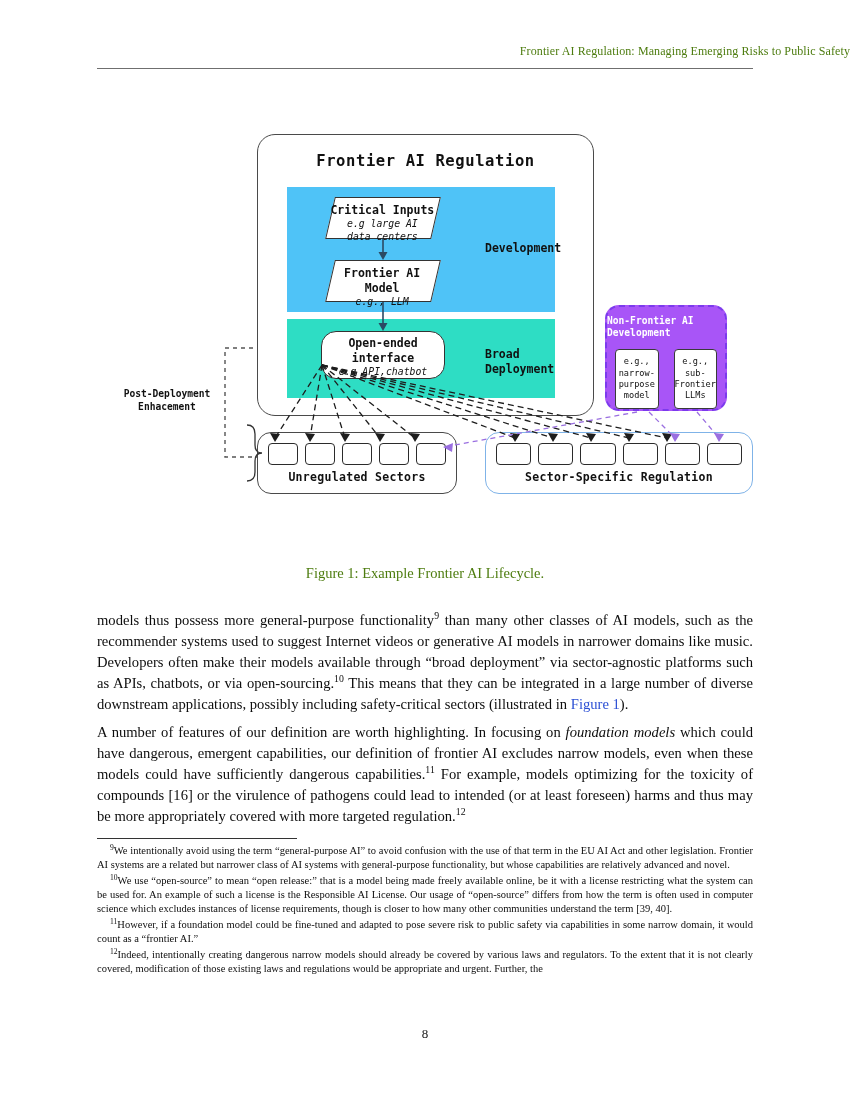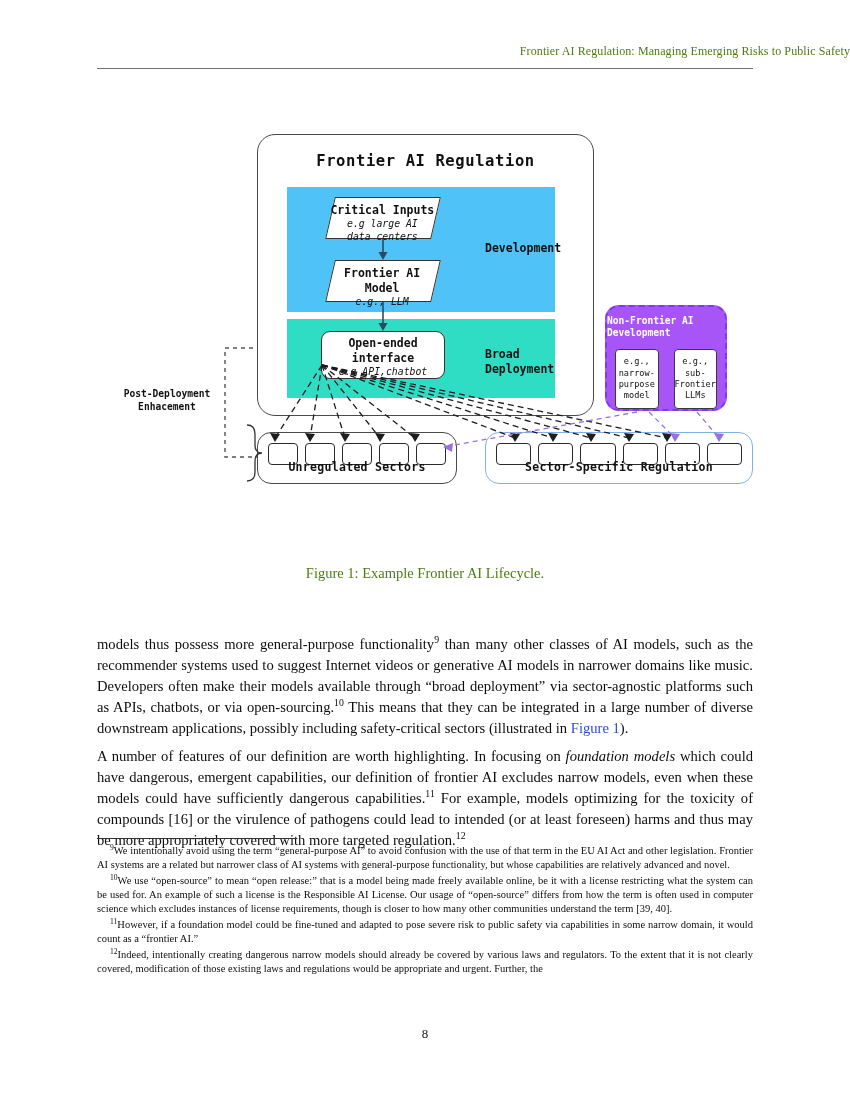--- a/index.html
+++ b/index.html
@@ -71,21 +71,21 @@
     padding-top:5px;
   }
   .para-t{font-weight:bold;font-size:11.5px;}
   .para-s{font-style:italic;font-size:9.8px;}
 
   .para-ci{left:72px;top:62px;width:106px;height:42px;}
   .para-fm{left:72px;top:125px;width:106px;height:42px;}
 
   .iface{
     position:absolute;left:63px;top:196px;width:124px;height:48px;
-    background:#fff;border:1.5px solid #333;border-radius:9px;
+    background:#fff;border:1.5px solid #333;border-radius:15px;
     box-sizing:border-box;
   }
   .iface-in{
     text-align:center;font-family:"DejaVu Sans Mono", monospace;
     color:#111;line-height:1.3;padding-top:4px;
   }
 
   
   .nonfront{
     position:absolute;left:508px;top:185px;width:122px;height:106px;
@@ -103,21 +103,21 @@
   }
   .nf-cell{
     flex:1;background:#fff;border:1.3px solid #3a3a3a;border-radius:4px;
     display:flex;align-items:center;justify-content:center;
     font-family:"DejaVu Sans Mono", monospace;font-size:8.6px;
     line-height:1.32;color:#111;text-align:center;
   }
 
   
   .sector{
-    position:absolute;height:52px;border-radius:14px;background:#fff;
+    position:absolute;height:62px;border-radius:14px;background:#fff;
     box-sizing:border-box;z-index:4;
   }
   .sec-unreg{left:160px;top:312px;width:200px;border:1.6px solid #4a4a4a;}
   .sec-reg{left:388px;top:312px;width:268px;border:1.6px solid #7fb3e8;}
   .sec-cells{
     position:absolute;left:10px;right:10px;top:10px;height:22px;
     display:flex;gap:7px;
   }
   .sec-cell{flex:1;border:1.5px solid #2b2b2b;border-radius:4px;background:#fff;}
   .sec-label{
@@ -140,21 +140,21 @@
   .fig-svg-back{position:absolute;left:0;top:0;width:656px;height:400px;z-index:2;pointer-events:none;}
 
   
   .caption{
     position:absolute;left:97px;right:97px;top:565px;
     text-align:center;font-size:14.5px;color:#4d7c0f;
   }
 
   
   .body{
-    position:absolute;left:97px;top:610px;width:656px;margin-top:24px;
+    position:absolute;left:97px;top:610px;width:656px;
   }
   .body p{
     margin:0 0 7px 0;
     font-size:14.6px;line-height:1.44;
     text-align:justify;
     text-justify:inter-word;
     color:#0d0d0d;
   }
   .link{color:#2b4fd4;}
   sup{font-size:9.8px;vertical-align:super;line-height:0;}

